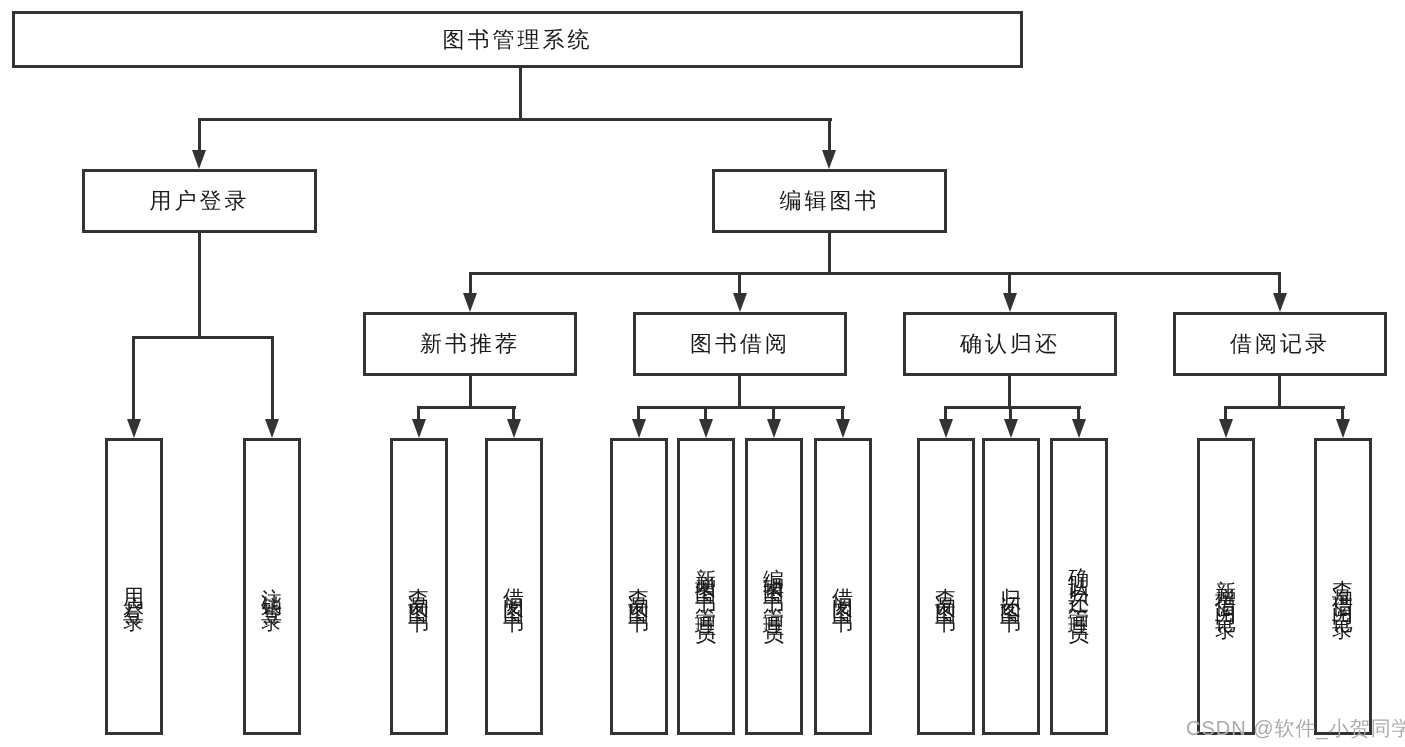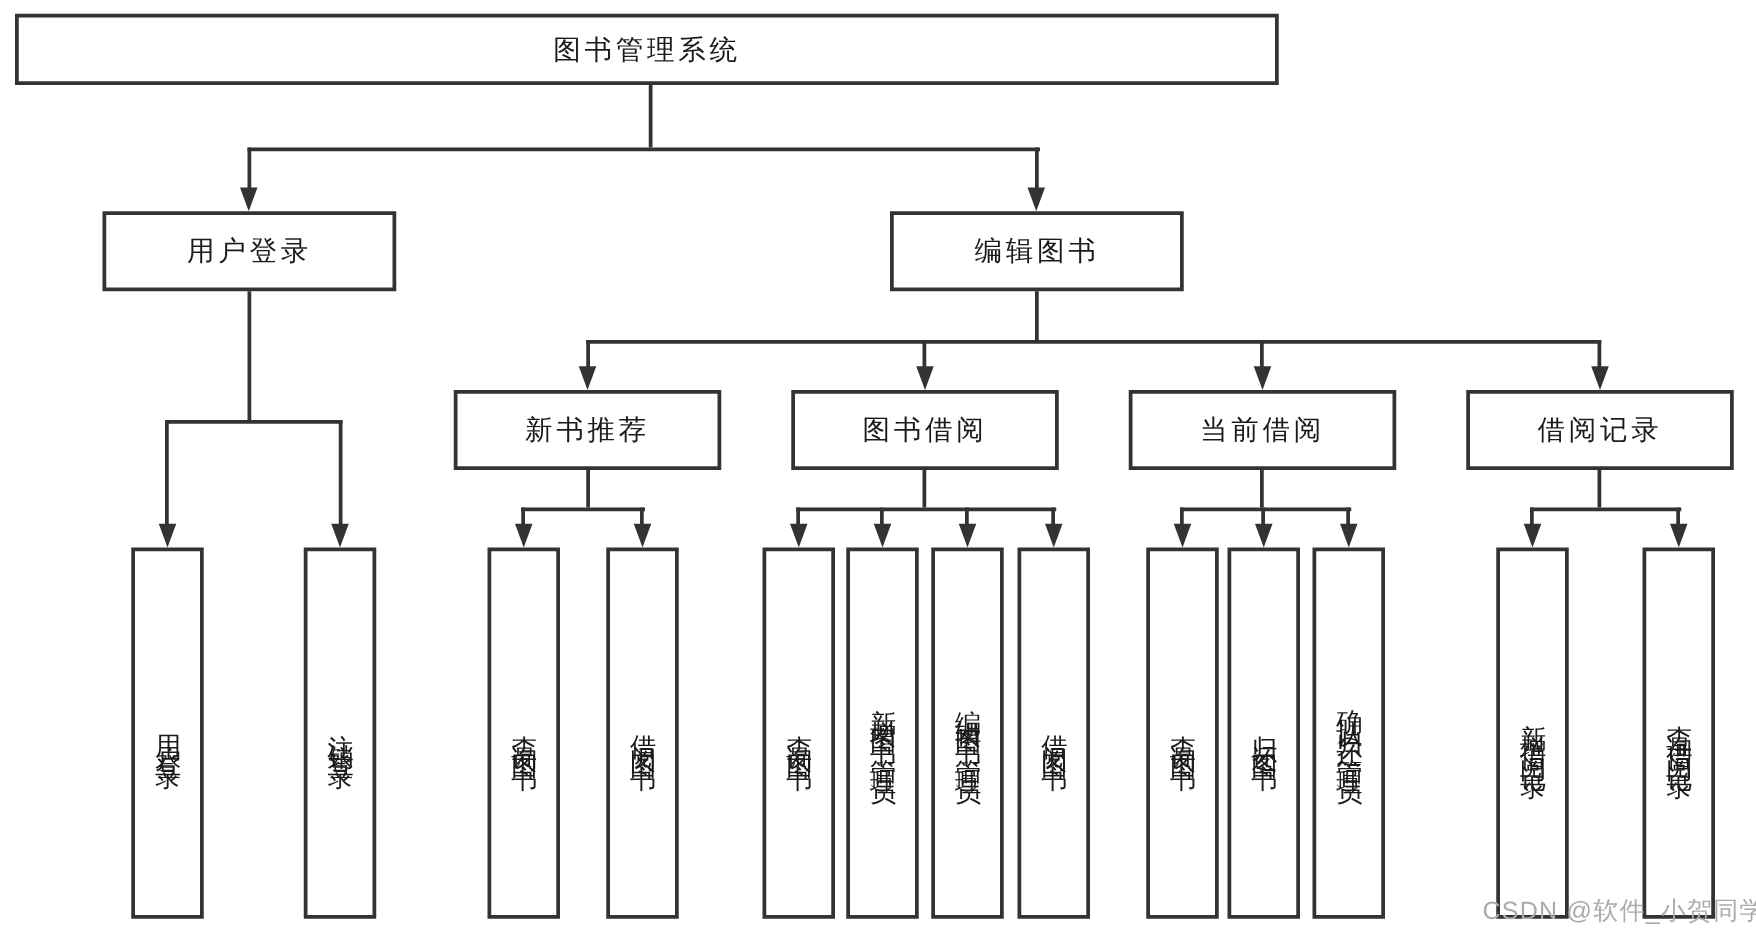--- a/index.html
+++ b/index.html
@@ -71,21 +71,21 @@
     <span>编辑图书</span>
   </div>
 
   <div class="box h" style="left:633px;top:312px;width:214px;height:64px">
     <span>图书借阅</span>
   </div>
   <div class="box h" style="left:363px;top:312px;width:214px;height:64px">
     <span>新书推荐</span>
   </div>
   <div class="box h" style="left:903px;top:312px;width:214px;height:64px">
-    <span>当前借阅</span>
+    <span>确认归还</span>
   </div>
   <div class="box h" style="left:1173px;top:312px;width:214px;height:64px">
     <span>借阅记录</span>
   </div>
 
   <div class="box v" style="left:105px;top:438px;width:58px;height:297px">
     <span>用户登录</span>
   </div>
   <div class="box v" style="left:243px;top:438px;width:58px;height:297px">
     <span>注销登录</span>

